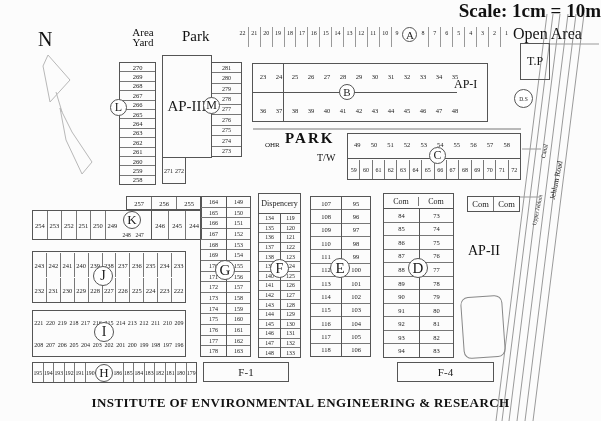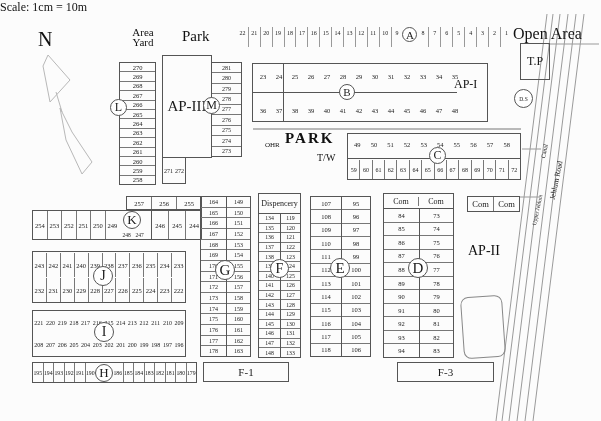--- a/index.html
+++ b/index.html
@@ -42,21 +42,21 @@
       <line x1="520" y1="197" x2="539" y2="197"></line>
     </g>
     <path d="M253,129 L521,129" stroke="#777" stroke-width="1" fill="none"></path>
     <g stroke="#b8b8b8" stroke-width="1" fill="none">
       <path d="M48,55 L70,80 L50,102 L43,66 Z"></path>
       <path d="M56,92 L62,112"></path>
       <path d="M60,108 L72,132 L92,162 L82,174 L66,140 Z"></path>
     </g>
   </svg>
 
-  <div class="lbl" style="left:0;right:0;top:4;text-align:left;font-weight:normal;font-size:12px">Scale:   1cm = 10m</div>
+  <div class="lbl" style="left:0;right:0;top:4;text-align:right;font-weight:bold;font-size:19px">Scale:   1cm = 10m</div>
   <div class="lbl" style="left:38;left:38px;top:28px;font-size:20px">N</div>
   <div class="lbl" style="left:118px;top:27px;width:50px;text-align:center;font-size:11px;line-height:10px">
     <span>Area</span><br>
     <span>Yard</span>
   </div>
   <div class="lbl" style="left:182px;top:28px;font-size:15px">Park</div>
   <div class="lbl" style="left:513px;top:25px;font-size:16px">Open Area</div>
 
   <div class="fillrow" style="left:237px;top:27px;width:275px;height:20px;font-size:6px">
     <div class="fillrow" style="position:static;flex:14 1 0;display:flex">
@@ -462,16 +462,17 @@
       <div class="cell">Com</div>
     </div>
   <div class="lbl" style="left:468px;top:243px;font-size:14px">AP-II</div>
   <div class="abs" style="left:462px;top:296px;width:42px;height:62px;border:1px solid #888;border-radius:8px;transform:rotate(-4deg);z-index:1"></div>
 
   <div class="lbl" style="left:543px;top:155px;font-size:6px;transform:rotate(-78deg);transform-origin:0 50%">Canal</div>
   <div class="lbl" style="left:552px;top:195px;font-size:7.5px;transform:rotate(-78deg);transform-origin:0 50%">Jehlum Road</div>
   <div class="lbl" style="left:534px;top:222px;font-size:5.5px;transform:rotate(-78deg);transform-origin:0 50%">Upper Jehlum</div>
 
   <div class="box" style="left:203px;top:362px;width:86px;height:20px;display:flex;align-items:center;justify-content:center;font-size:11px">F-1</div>
-  <div class="box" style="left:397px;top:362px;width:97px;height:20px;display:flex;align-items:center;justify-content:center;font-size:11px">F-3</div>
-
+  <div class="box" style="left:397px;top:362px;width:97px;height:20px;display:flex;align-items:center;justify-content:center;font-size:11px">F-4</div>
+
+  <div class="lbl" style="left:0;right:0;top:395px;text-align:center;font-weight:bold;font-size:13px;letter-spacing:0.4px">INSTITUTE OF ENVIRONMENTAL  ENGINEERING  &amp; RESEARCH</div>
 
 </div>
 
 </body></html>

